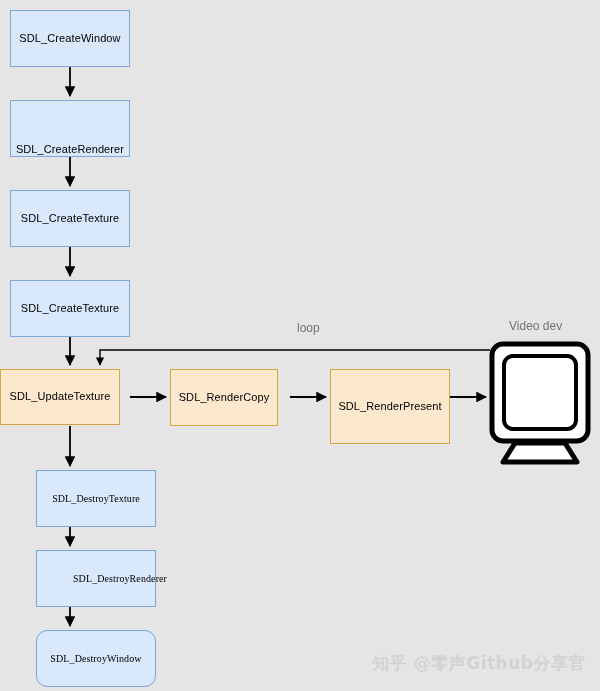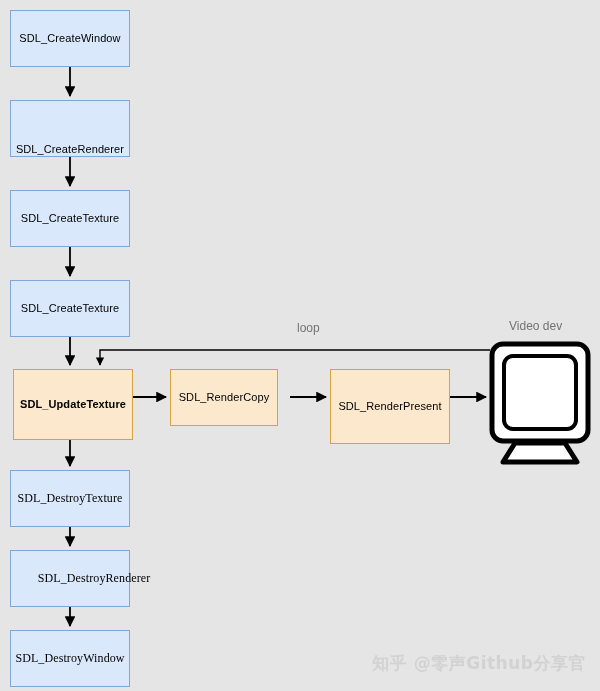--- a/index.html
+++ b/index.html
@@ -30,21 +30,22 @@
   .node.blue {
     background: #dae8fc;
     border: 1px solid #7ea6d9;
   }
   .node.orange {
     background: #fce8cd;
     border: 1px solid #d6a348;
   }
   .node.serif {
     font-family: "Liberation Serif", "DejaVu Serif", serif;
-    font-size: 12px;
+    font-size: 10px;
+    margin-left: 26px;
   }
   .label {
     position: absolute;
     font-size: 12px;
     color: #737373;
     white-space: nowrap;
   }
   svg.edges {
     position: absolute;
     left: 0;
@@ -112,41 +113,41 @@
   </div>
 
   <div class="node blue" style="left:10px; top:190px; width:120px; height:57px;">
     <span>SDL_CreateTexture</span>
   </div>
 
   <div class="node blue" style="left:10px; top:280px; width:120px; height:57px;">
     <span>SDL_CreateTexture</span>
   </div>
 
-  <div class="node orange" style="left:13px; top:369px; width:120px; height:71px;font-weight:bold;">
+  <div class="node orange" style="left:0; top:369px; width:120px; height:56px;">
     <span>SDL_UpdateTexture</span>
   </div>
 
   <div class="node orange" style="left:170px; top:369px; width:108px; height:57px;">
     <span>SDL_RenderCopy</span>
   </div>
 
   <div class="node orange" style="left:330px; top:369px; width:120px; height:75px;">
     <span>SDL_RenderPresent</span>
   </div>
 
   <div class="node blue serif" style="left:10px; top:470px; width:120px; height:57px;">
     <span>SDL_DestroyTexture</span>
   </div>
 
   <div class="node blue serif" style="left:10px; top:550px; width:120px; height:57px;padding-left:48px;">
     <span>SDL_DestroyRenderer</span>
   </div>
 
-  <div class="node blue serif" style="left:10px; top:630px; width:120px; height:57px;">
+  <div class="node blue serif" style="left:10px; top:630px; width:120px; height:57px;border-radius:11px;">
     <span>SDL_DestroyWindow</span>
   </div>
 
   <div class="label" style="left:297px; top:321px;">loop</div>
   <div class="label" style="left:509px; top:303px;margin-top:16px;">Video dev</div>
 
   <svg class="monitor" style="left:489px; top:341px;" width="102" height="126" viewBox="0 0 102 126" xmlns="http://www.w3.org/2000/svg">
     <rect x="3" y="3" width="96" height="97" rx="11" ry="11" fill="#ffffff" stroke="#000000" stroke-width="5"></rect>
     <rect x="15" y="15" width="72" height="73" rx="9" ry="9" fill="#ffffff" stroke="#000000" stroke-width="4"></rect>
     <path d="M 26 102 L 76 102 L 88 121 L 14 121 Z" fill="#ffffff" stroke="#000000" stroke-width="5" stroke-linejoin="round"></path>

